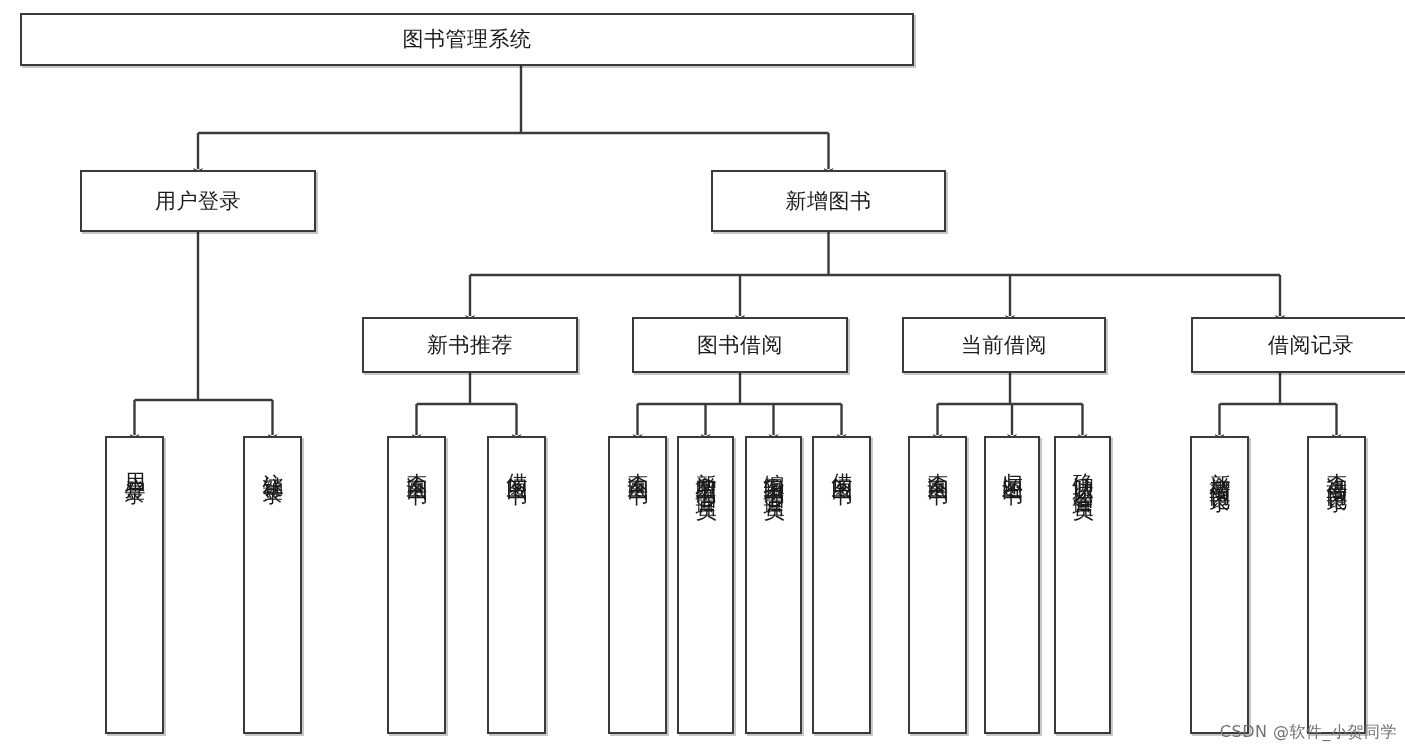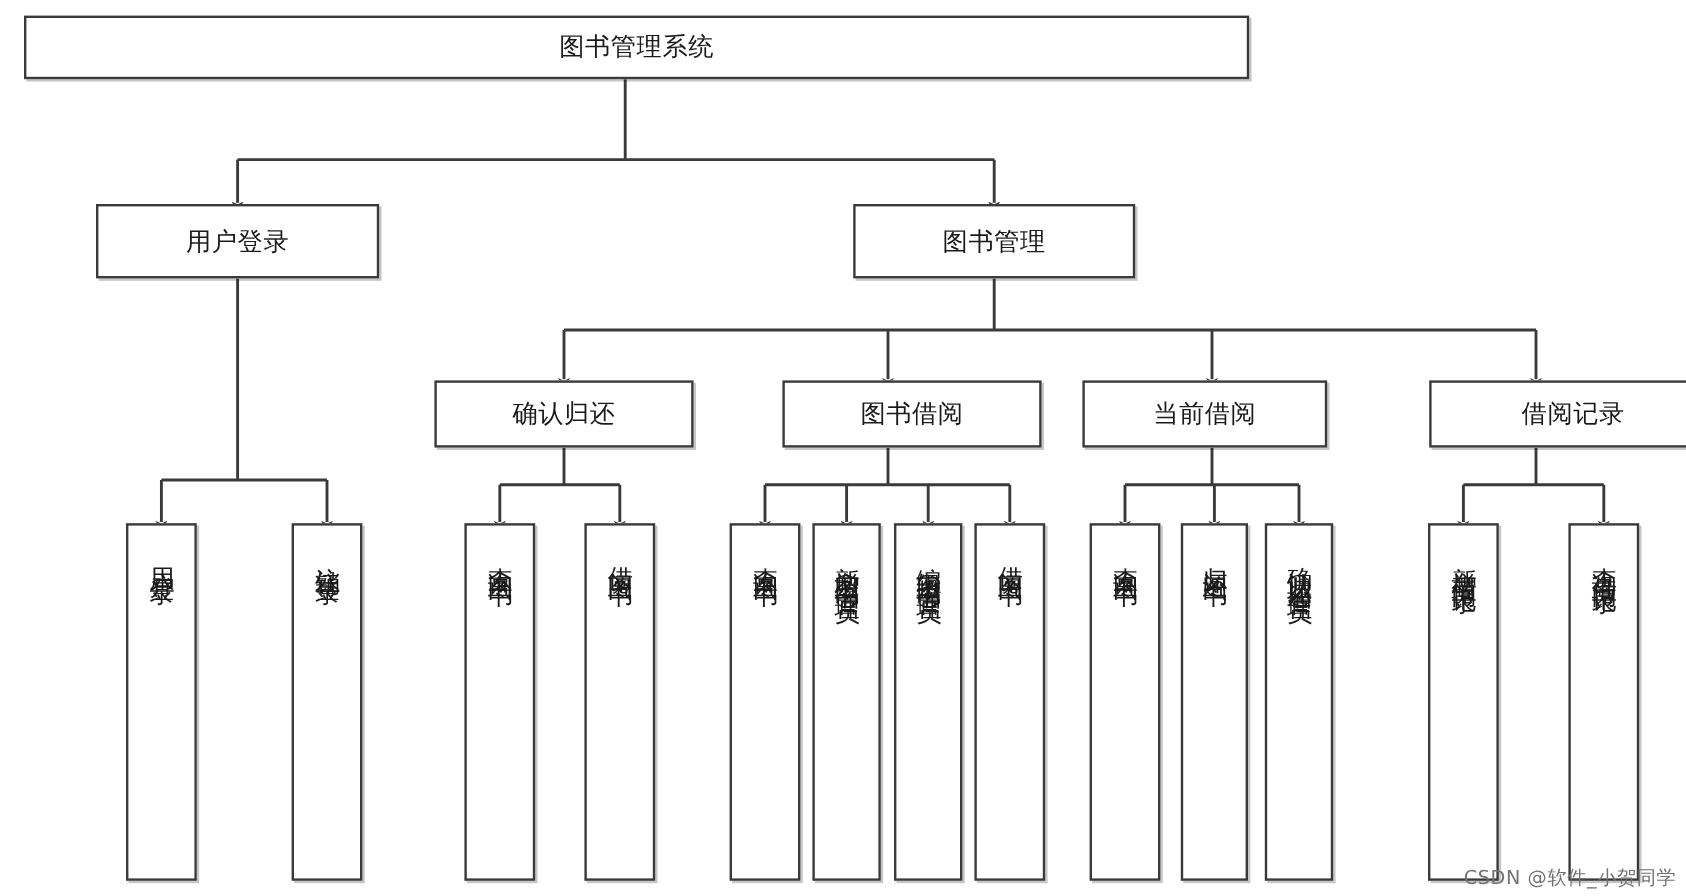--- a/index.html
+++ b/index.html
@@ -100,33 +100,33 @@
         <path d="M1012 404 L1012 435" stroke="#3a3a3a" stroke-width="2.4" fill="none" marker-end="url(#arrowhead)"></path>
         <path d="M1082.5 404 L1082.5 435" stroke="#3a3a3a" stroke-width="2.4" fill="none" marker-end="url(#arrowhead)"></path>
         <path d="M1280 373 L1280 404" stroke="#3a3a3a" stroke-width="2.4" fill="none"></path>
         <path d="M1219.5 404 L1336.5 404" stroke="#3a3a3a" stroke-width="2.4" fill="none"></path>
         <path d="M1219.5 404 L1219.5 435" stroke="#3a3a3a" stroke-width="2.4" fill="none" marker-end="url(#arrowhead)"></path>
         <path d="M1336.5 404 L1336.5 435" stroke="#3a3a3a" stroke-width="2.4" fill="none" marker-end="url(#arrowhead)"></path>
       </g>
   </svg>
 
   <div id="node-layer">
-      <div class="node horiz" style="left: 20px; top: 13px; width: 1021px; height: 53px;">
+      <div class="node horiz" style="left: 20px; top: 13px; width: 894px; height: 53px;">
         <span class="node-label">图书管理系统</span>
       </div>
       <div class="node horiz" style="left: 80px; top: 170px; width: 236px; height: 62px;">
         <span class="node-label">用户登录</span>
       </div>
       <div class="node horiz" style="left: 711px; top: 170px; width: 235px; height: 62px;">
-        <span class="node-label">图书管理</span>
+        <span class="node-label">新增图书</span>
       </div>
       <div class="node horiz" style="left: 362px; top: 317px; width: 216px; height: 56px;">
-        <span class="node-label">确认归还</span>
+        <span class="node-label">新书推荐</span>
       </div>
-      <div class="node horiz" style="left: 652px; top: 317px; width: 216px; height: 56px;">
+      <div class="node horiz" style="left: 632px; top: 317px; width: 216px; height: 56px;">
         <span class="node-label">图书借阅</span>
       </div>
       <div class="node horiz" style="left: 902px; top: 317px; width: 204px; height: 56px;">
         <span class="node-label">当前借阅</span>
       </div>
       <div class="node horiz" style="left: 1191px; top: 317px; width: 240px; height: 56px;">
         <span class="node-label">借阅记录</span>
       </div>
       <div class="node vert" style="left: 105px; top: 436px; width: 59px; height: 298px;">
         <span class="node-label">用户登录</span>

